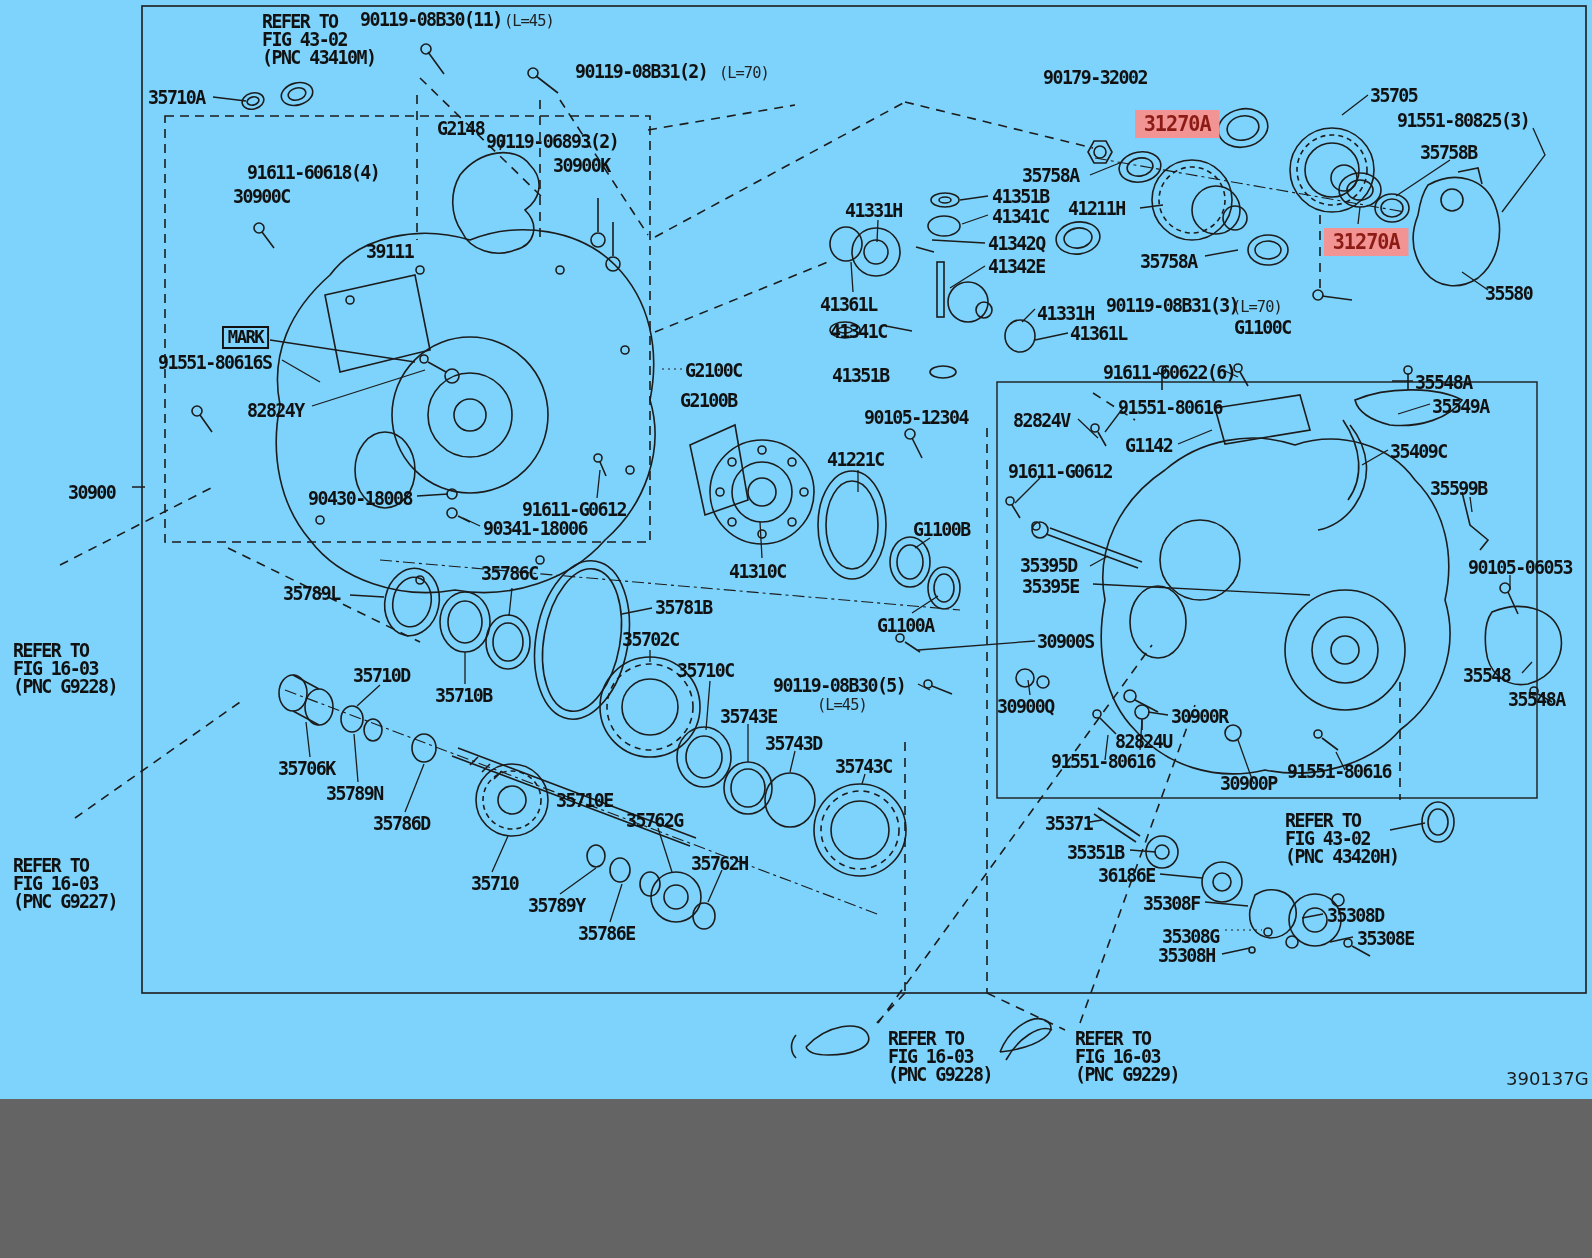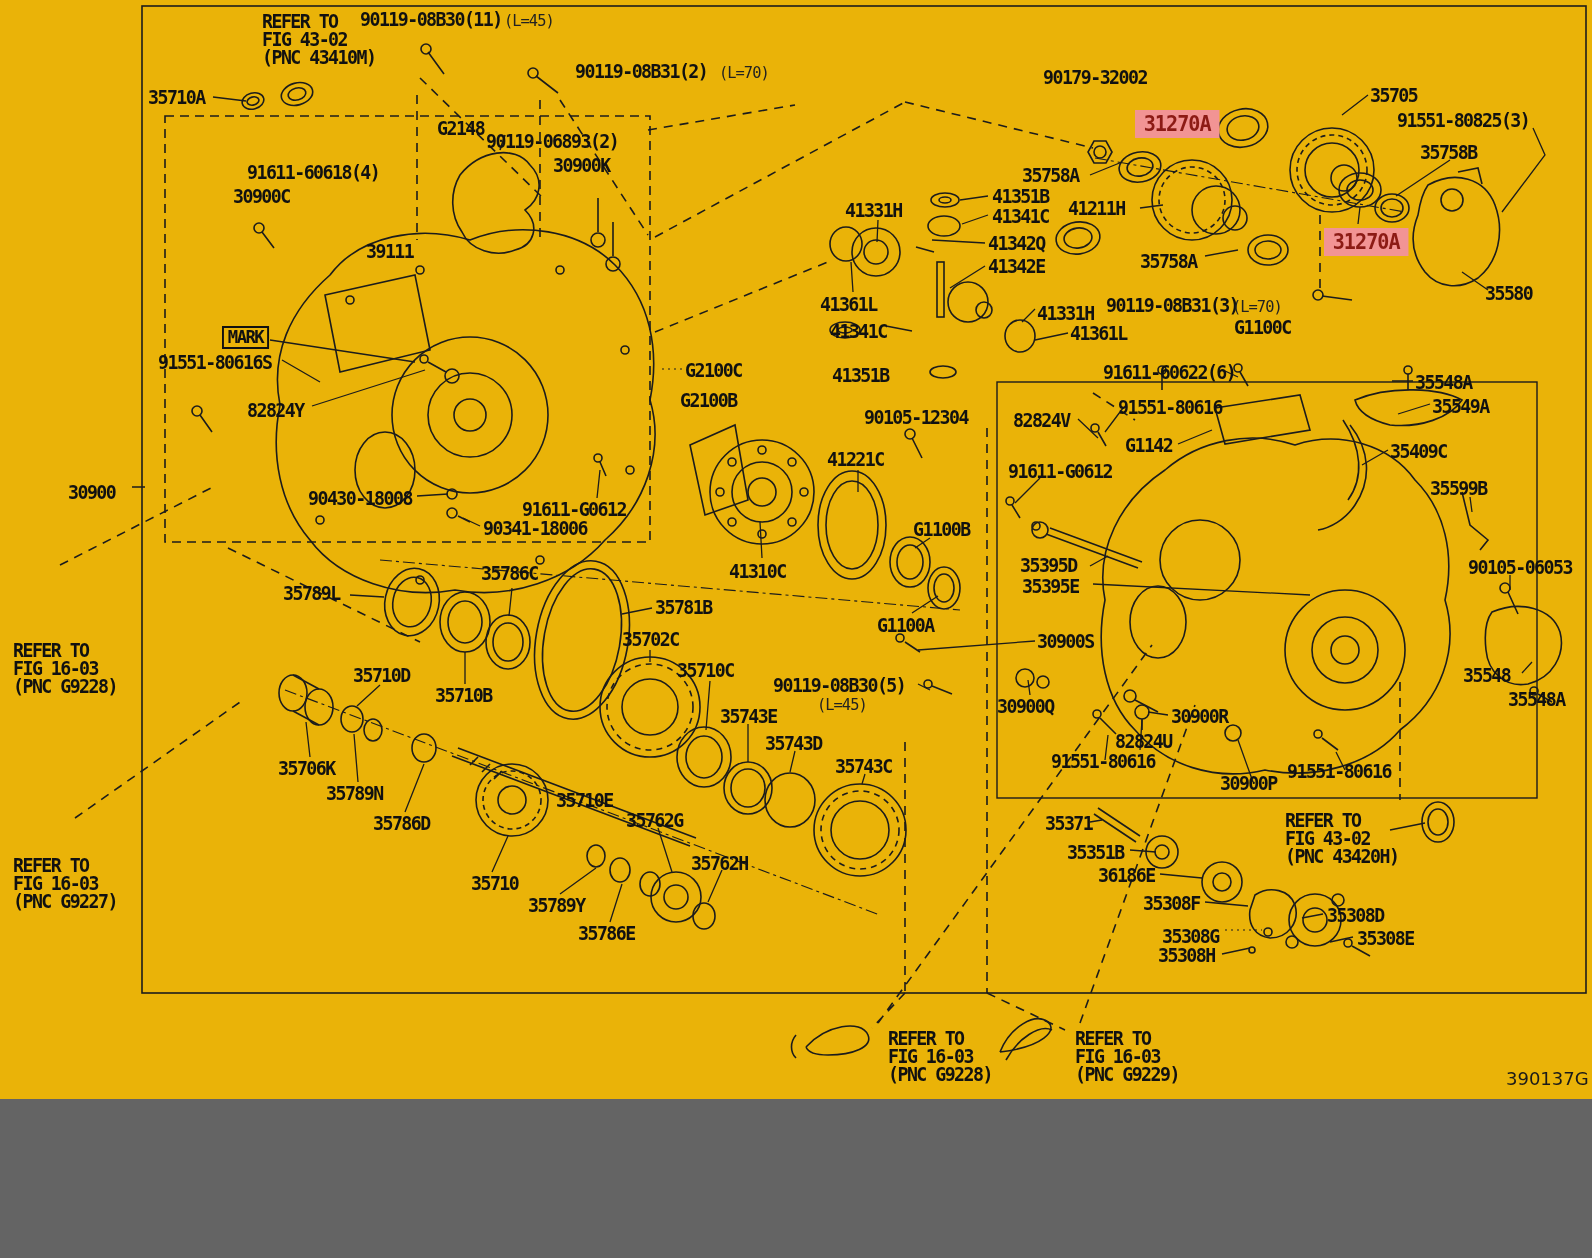--- a/index.html
+++ b/index.html
@@ -1,16 +1,16 @@
 <!DOCTYPE html>
 <html style="--hl-bg: #f29494; --hl-text: #8c1b15; --banner-bg: #646464; --banner-text: #ffffff;"><head>
 <meta charset="utf-8">
 <style>
   html,body{margin:0;padding:0;background:#fff;}
-  .stage{position:relative;width:1592px;height:1258px;background:#eab308;overflow:hidden;
+  .stage{position:relative;width:1592px;height:1258px;background:#7dd3fc;overflow:hidden;
          font-family:"DejaVu Sans Mono", monospace;}
   .artwork{position:absolute;left:0;top:0;}
   .labels{position:absolute;left:0;top:0;width:1592px;height:1099px;}
   .label{position:absolute;white-space:nowrap;color:#111;
          font:bold 19px/1.05 "DejaVu Sans Mono", monospace;
          letter-spacing:-1.6px;transform:scaleX(.96);transform-origin:0 0;}
   .label.thin{font-weight:normal;font-size:16px;letter-spacing:-1px;color:#222;}
   .label.hl{background:var(--hl-bg,#f29494);color:var(--hl-text,#8c1b15);
             font-size:21px;padding:3px 9px;letter-spacing:-1px;}
   .label.boxed{border:2px solid #111;padding:0 4px;font-size:18px;}

